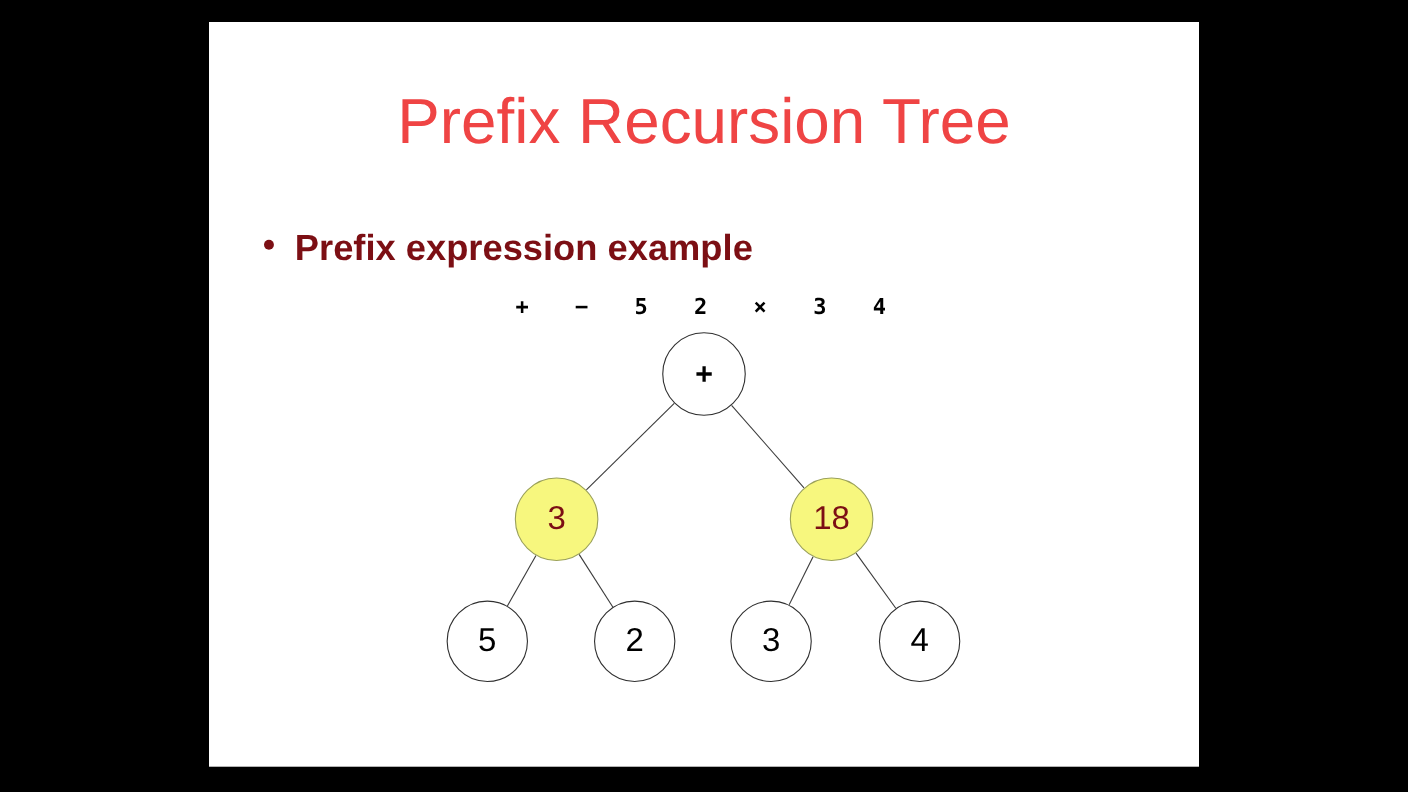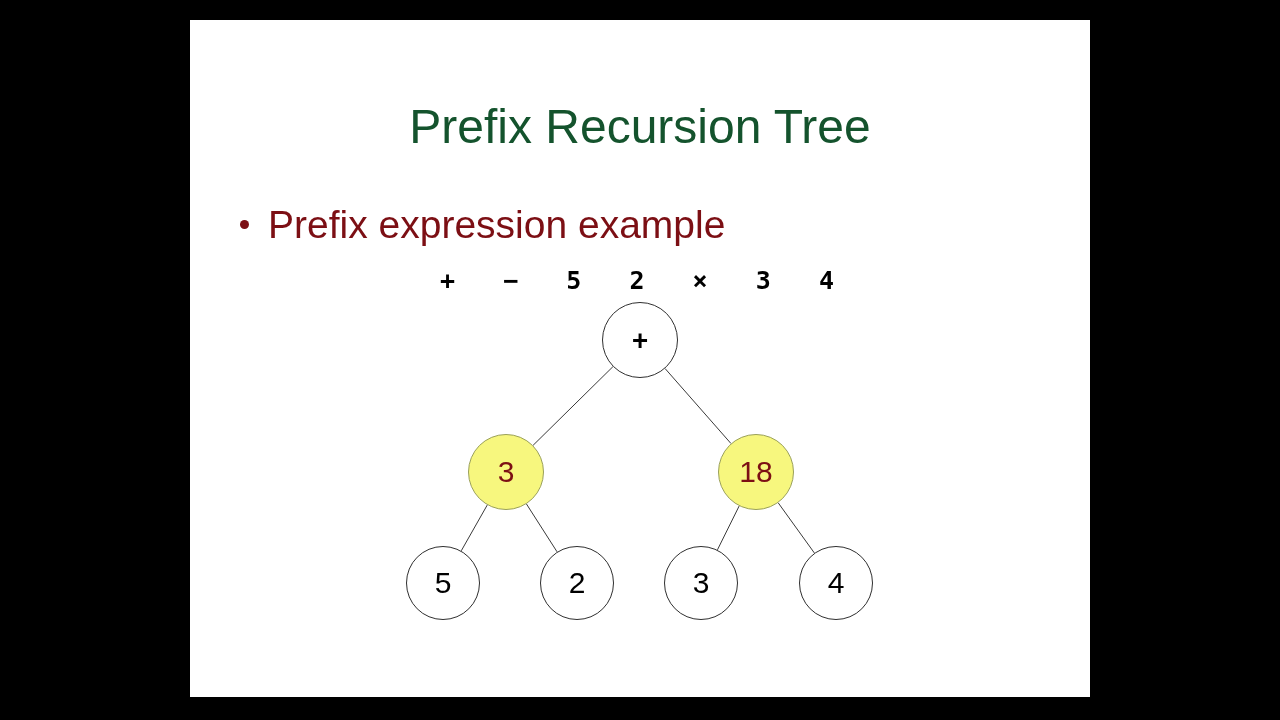--- a/index.html
+++ b/index.html
@@ -26,27 +26,27 @@
     left: 190px;
     top: 20px;
     width: 900px;
     height: 677px;
     background: #ffffff;
     overflow: hidden;
   }
   #slide-title {
     position: absolute;
     left: 0;
-    top: 78px;
+    top: 62px;
     width: 900px;
     text-align: center;
-    font-size: 48px;
+    font-size: 58px;
     line-height: 58px;
     font-weight: 400;
-    color: #14532d;
+    color: #ef4444;
     white-space: nowrap;
   }
   #bullet-row {
     position: absolute;
     left: 50px;
     top: 186px;
     display: flex;
     align-items: baseline;
     color: #7c0f14;
   }
@@ -54,35 +54,35 @@
     width: 9px;
     height: 9px;
     border-radius: 50%;
     background: #7c0f14;
     margin-right: 19px;
     position: relative;
     top: -9px;
     flex: 0 0 auto;
   }
   #bullet-text {
-    font-size: 39px;
+    font-size: 33px;
     line-height: 38px;
-    font-weight: 400;
+    font-weight: 700;
     color: #7c0f14;
     white-space: nowrap;
   }
   #expression {
     position: absolute;
     left: 0;
     top: 246px;
     width: 900px;
     text-align: center;
     font-family: "DejaVu Sans Mono", "Liberation Mono", monospace;
     font-weight: bold;
-    font-size: 25px;
+    font-size: 20px;
     letter-spacing: 6px;
     color: #000000;
     white-space: pre;
   }
   
   #tree {
     position: absolute;
     left: 0;
     top: 0;
     width: 900px;

